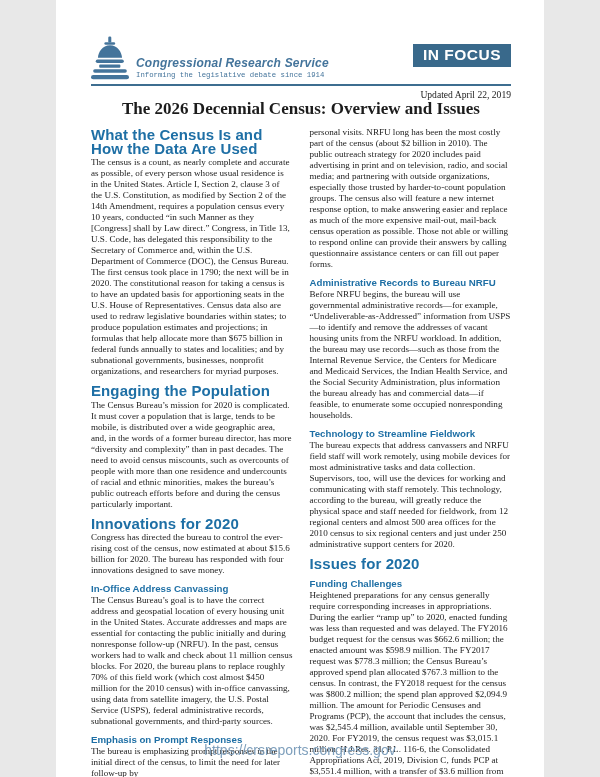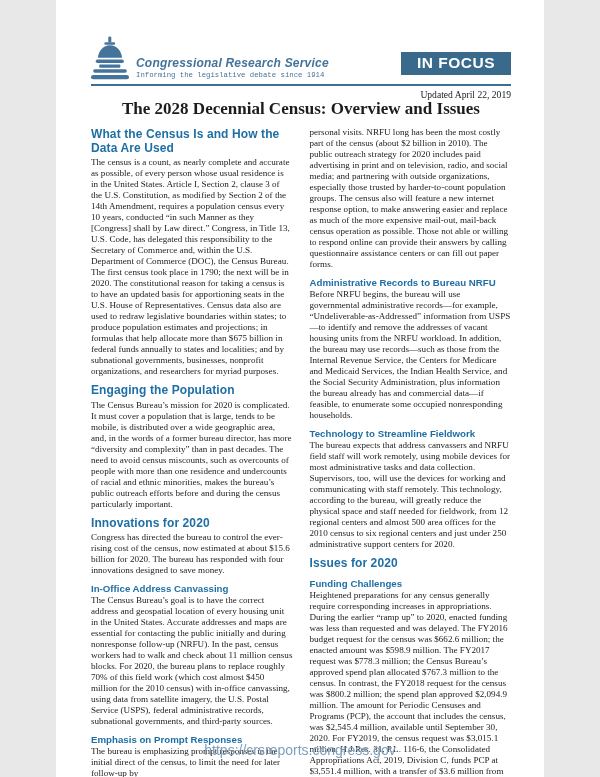--- a/index.html
+++ b/index.html
@@ -13,37 +13,37 @@
   .brand { display:flex; align-items:flex-end; gap:7px; }
   .brand-text { padding-bottom:3px; }
   .org-name {
     font-family:"Liberation Sans", sans-serif; font-weight:700; font-style:italic;
     font-size:12px; color:#44749B; letter-spacing:.2px;
   }
   .org-tagline {
     font-family:Liberation Mono, monospace; font-size:7.3px; color:#44749B; margin-top:1px;
   }
   .badge {
-    margin-top:16px; background:#39698B; color:#ffffff;
+    margin-top:8px; background:#39698B; color:#ffffff;
     font-family:"Liberation Sans", sans-serif; font-weight:700; font-size:15.5px;
-    padding:2px 16px 3px; letter-spacing:.5px;
+    padding:2px 10px 3px; letter-spacing:.5px;
   }
   .rule { position:absolute; top:84px; left:35px; right:33px; height:2px; background:#3E6E90; }
   .updated { position:absolute; top:89px; right:33px; font-size:9.6px;margin-left:12px; }
   .doc-title {
     position:absolute; top:99px; left:35px; right:33px; text-align:center;
     font-size:17px; font-weight:700; margin:0;
   }
   
   .columns { position:absolute; top:127px; left:35px; right:33px; display:flex; gap:17px; }
   .col { flex:1; min-width:0; }
   .col p { font-size:9.1px; line-height:11px; margin:0; text-align:left; }
   .col h2 {
     font-family:"Liberation Sans", sans-serif; font-weight:700; color:#1E6FA5;
-    font-size:12px; line-height:13.5px; margin:7px 0 2px; letter-spacing:.1px;
+    font-size:15px; line-height:13.5px; margin:7px 0 2px; letter-spacing:.1px;
   }
   .col h2.first { margin-top:1px; }
   .col h3 {
     font-family:"Liberation Sans", sans-serif; font-weight:700; color:#1E6FA5;
     font-size:9.7px; line-height:11px; margin:7px 0 1px;
   }
   
   .footer { position:absolute; bottom:18px; left:0; right:0; text-align:center; }
   .footer a {
     font-family:"Liberation Sans", sans-serif; font-size:14px; color:#7E9FBC; text-decoration:none;margin-top:15px;
@@ -75,21 +75,21 @@
         <div class="org-tagline">Informing the legislative debate since 1914</div>
       </div>
     </div>
     <div class="badge">IN FOCUS</div>
   </div>
 
   <div class="rule"></div>
 
   <div class="updated">Updated April 22, 2019</div>
 
-  <h1 class="doc-title">The 2028 Decennial Census: Overview and Issues</h1>
+  <h1 class="doc-title">The 2026 Decennial Census: Overview and Issues</h1>
 
   <div class="columns">
 
     <div class="col">
       <h2 class="first">What the Census Is and How the Data Are Used</h2>
       <p>The census is a count, as nearly complete and accurate as possible, of every person whose usual residence is in the United States. Article I, Section 2, clause 3 of the U.S. Constitution, as modified by Section 2 of the 14th Amendment, requires a population census every 10 years, conducted “in such Manner as they [Congress] shall by Law direct.” Congress, in Title 13, U.S. Code, has delegated this responsibility to the Secretary of Commerce and, within the U.S. Department of Commerce (DOC), the Census Bureau. The first census took place in 1790; the next will be in 2020. The constitutional reason for taking a census is to have an updated basis for apportioning seats in the U.S. House of Representatives. Census data also are used to redraw legislative boundaries within states; to produce population estimates and projections; in formulas that help allocate more than $675 billion in federal funds annually to states and localities; and by subnational governments, businesses, nonprofit organizations, and researchers for myriad purposes.</p>
       <h2>Engaging the Population</h2>
       <p>The Census Bureau’s mission for 2020 is complicated. It must cover a population that is large, tends to be mobile, is distributed over a wide geographic area, and, in the words of a former bureau director, has more “diversity and complexity” than in past decades. The need to avoid census miscounts, such as overcounts of people with more than one residence and undercounts of racial and ethnic minorities, makes the bureau’s public outreach efforts before and during the census particularly important.</p>
       <h2>Innovations for 2020</h2>
       <p>Congress has directed the bureau to control the ever-rising cost of the census, now estimated at about $15.6 billion for 2020. The bureau has responded with four innovations designed to save money.</p>

